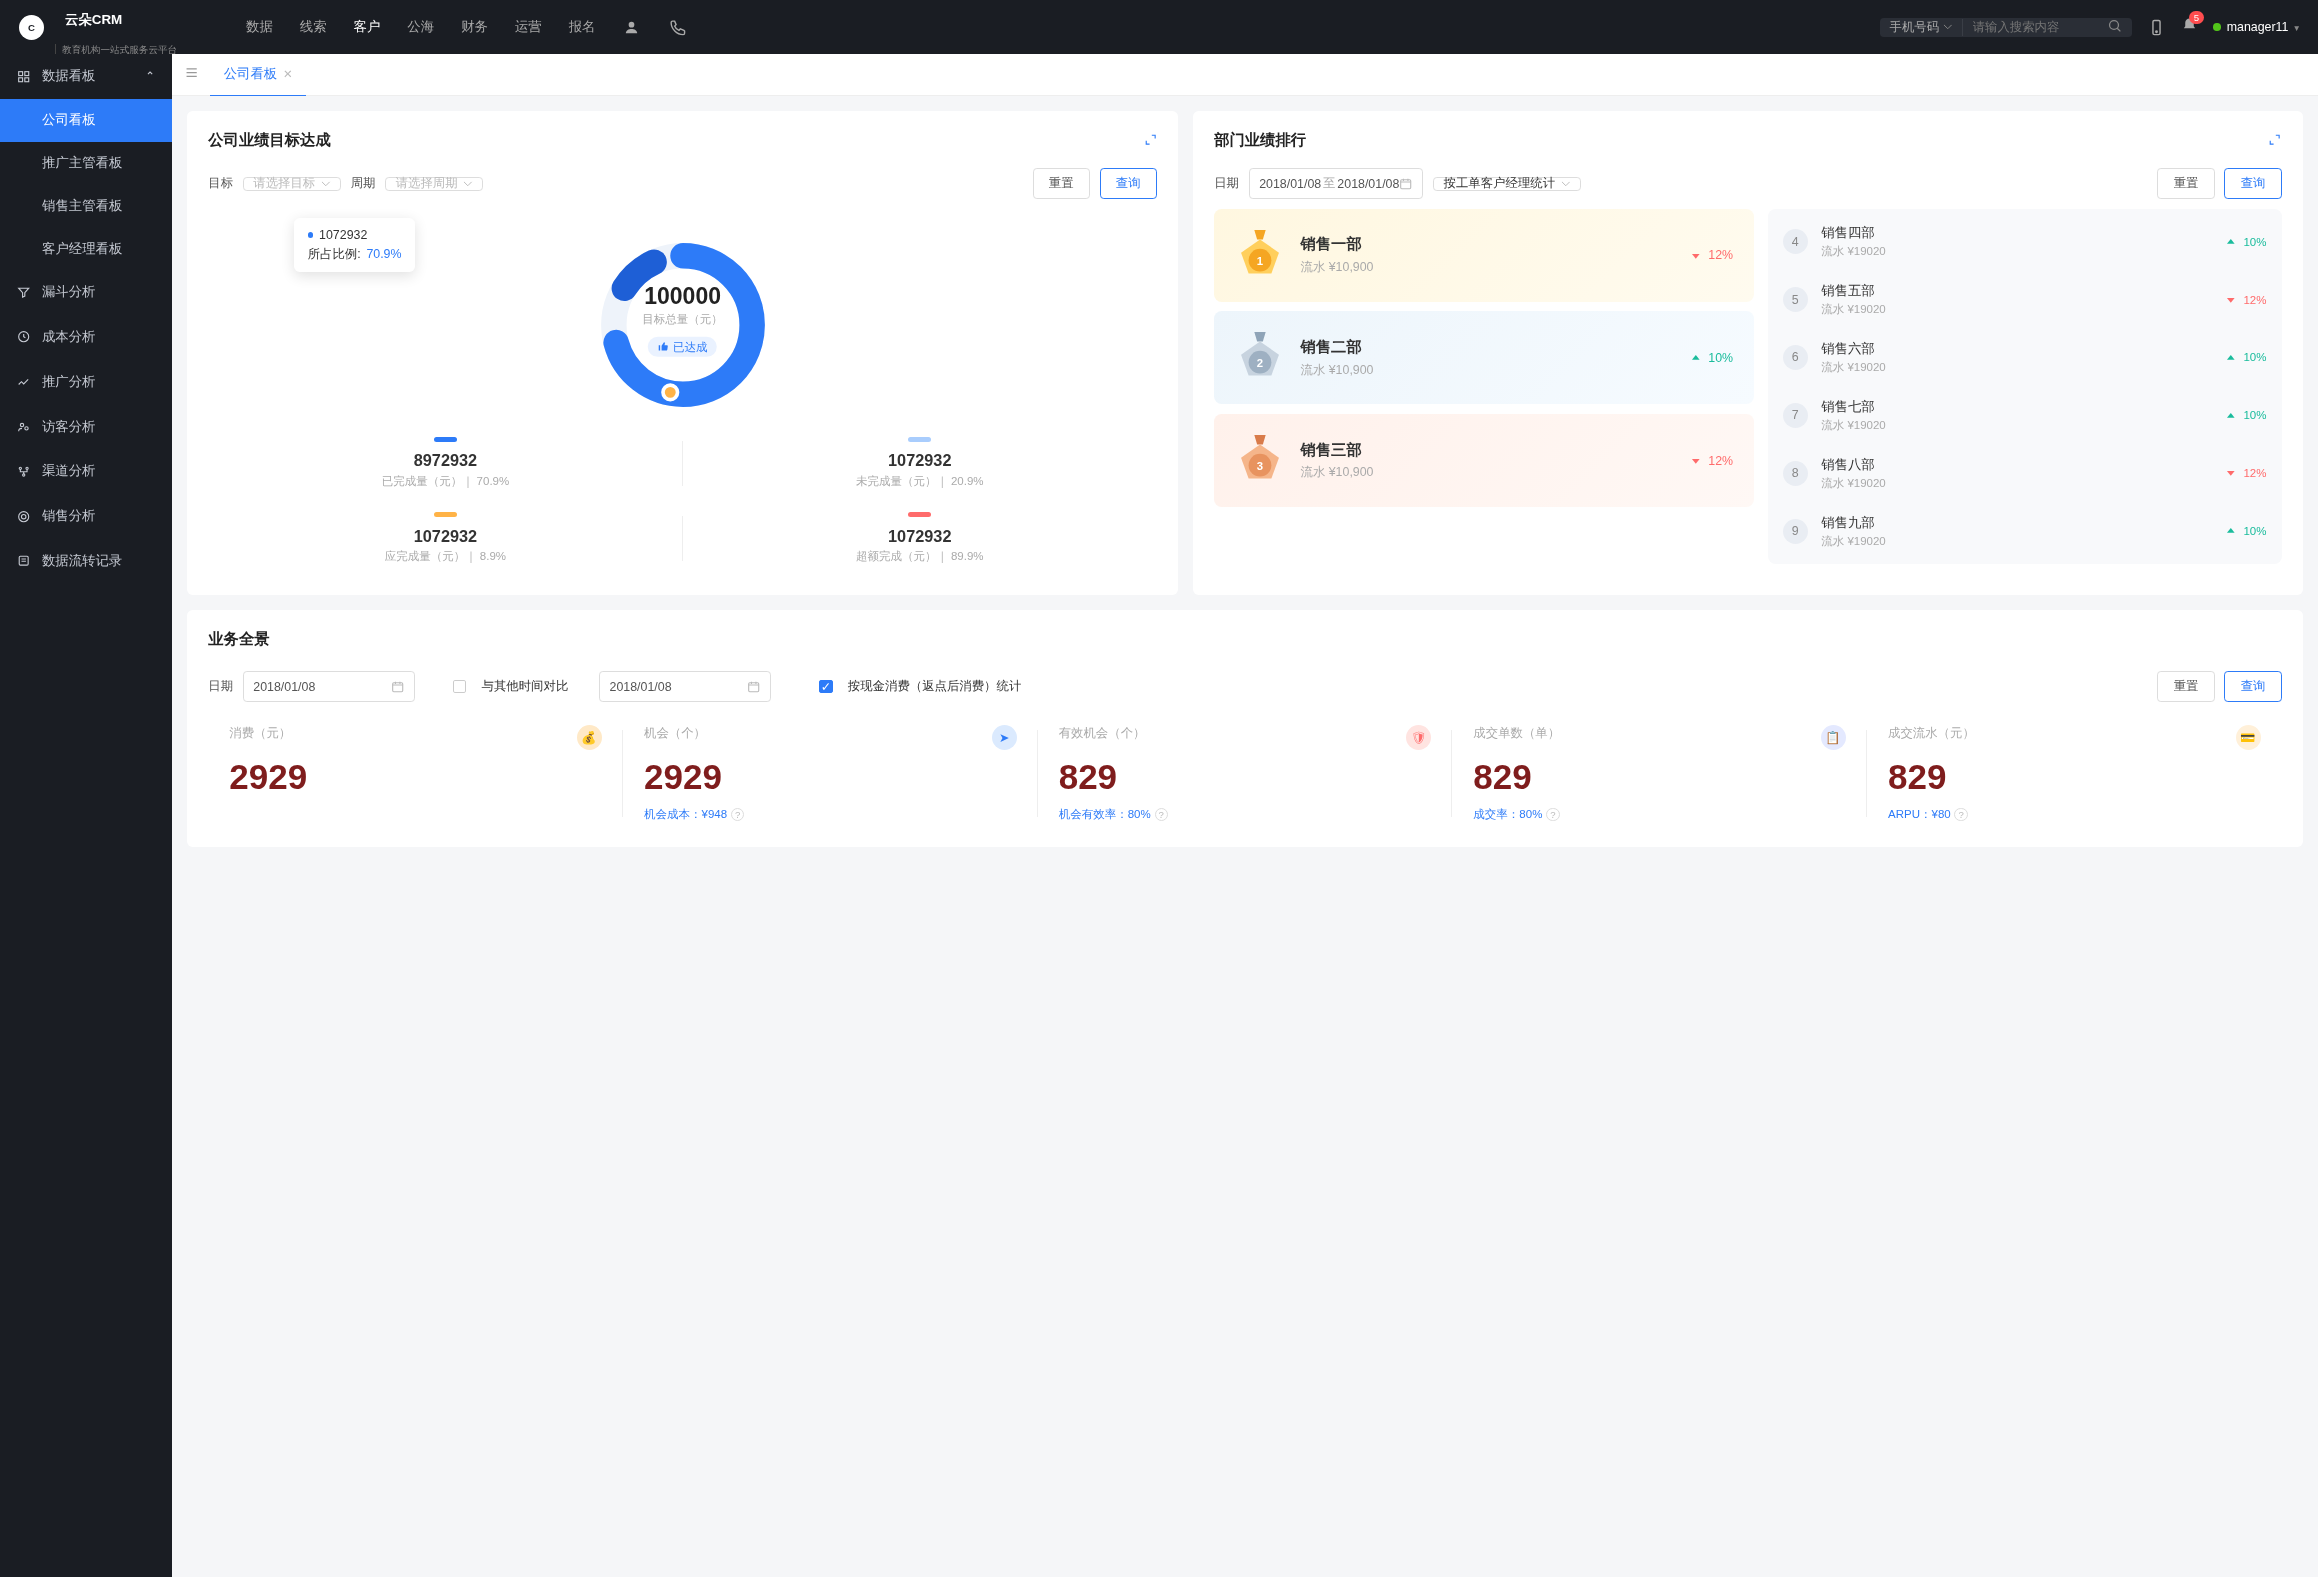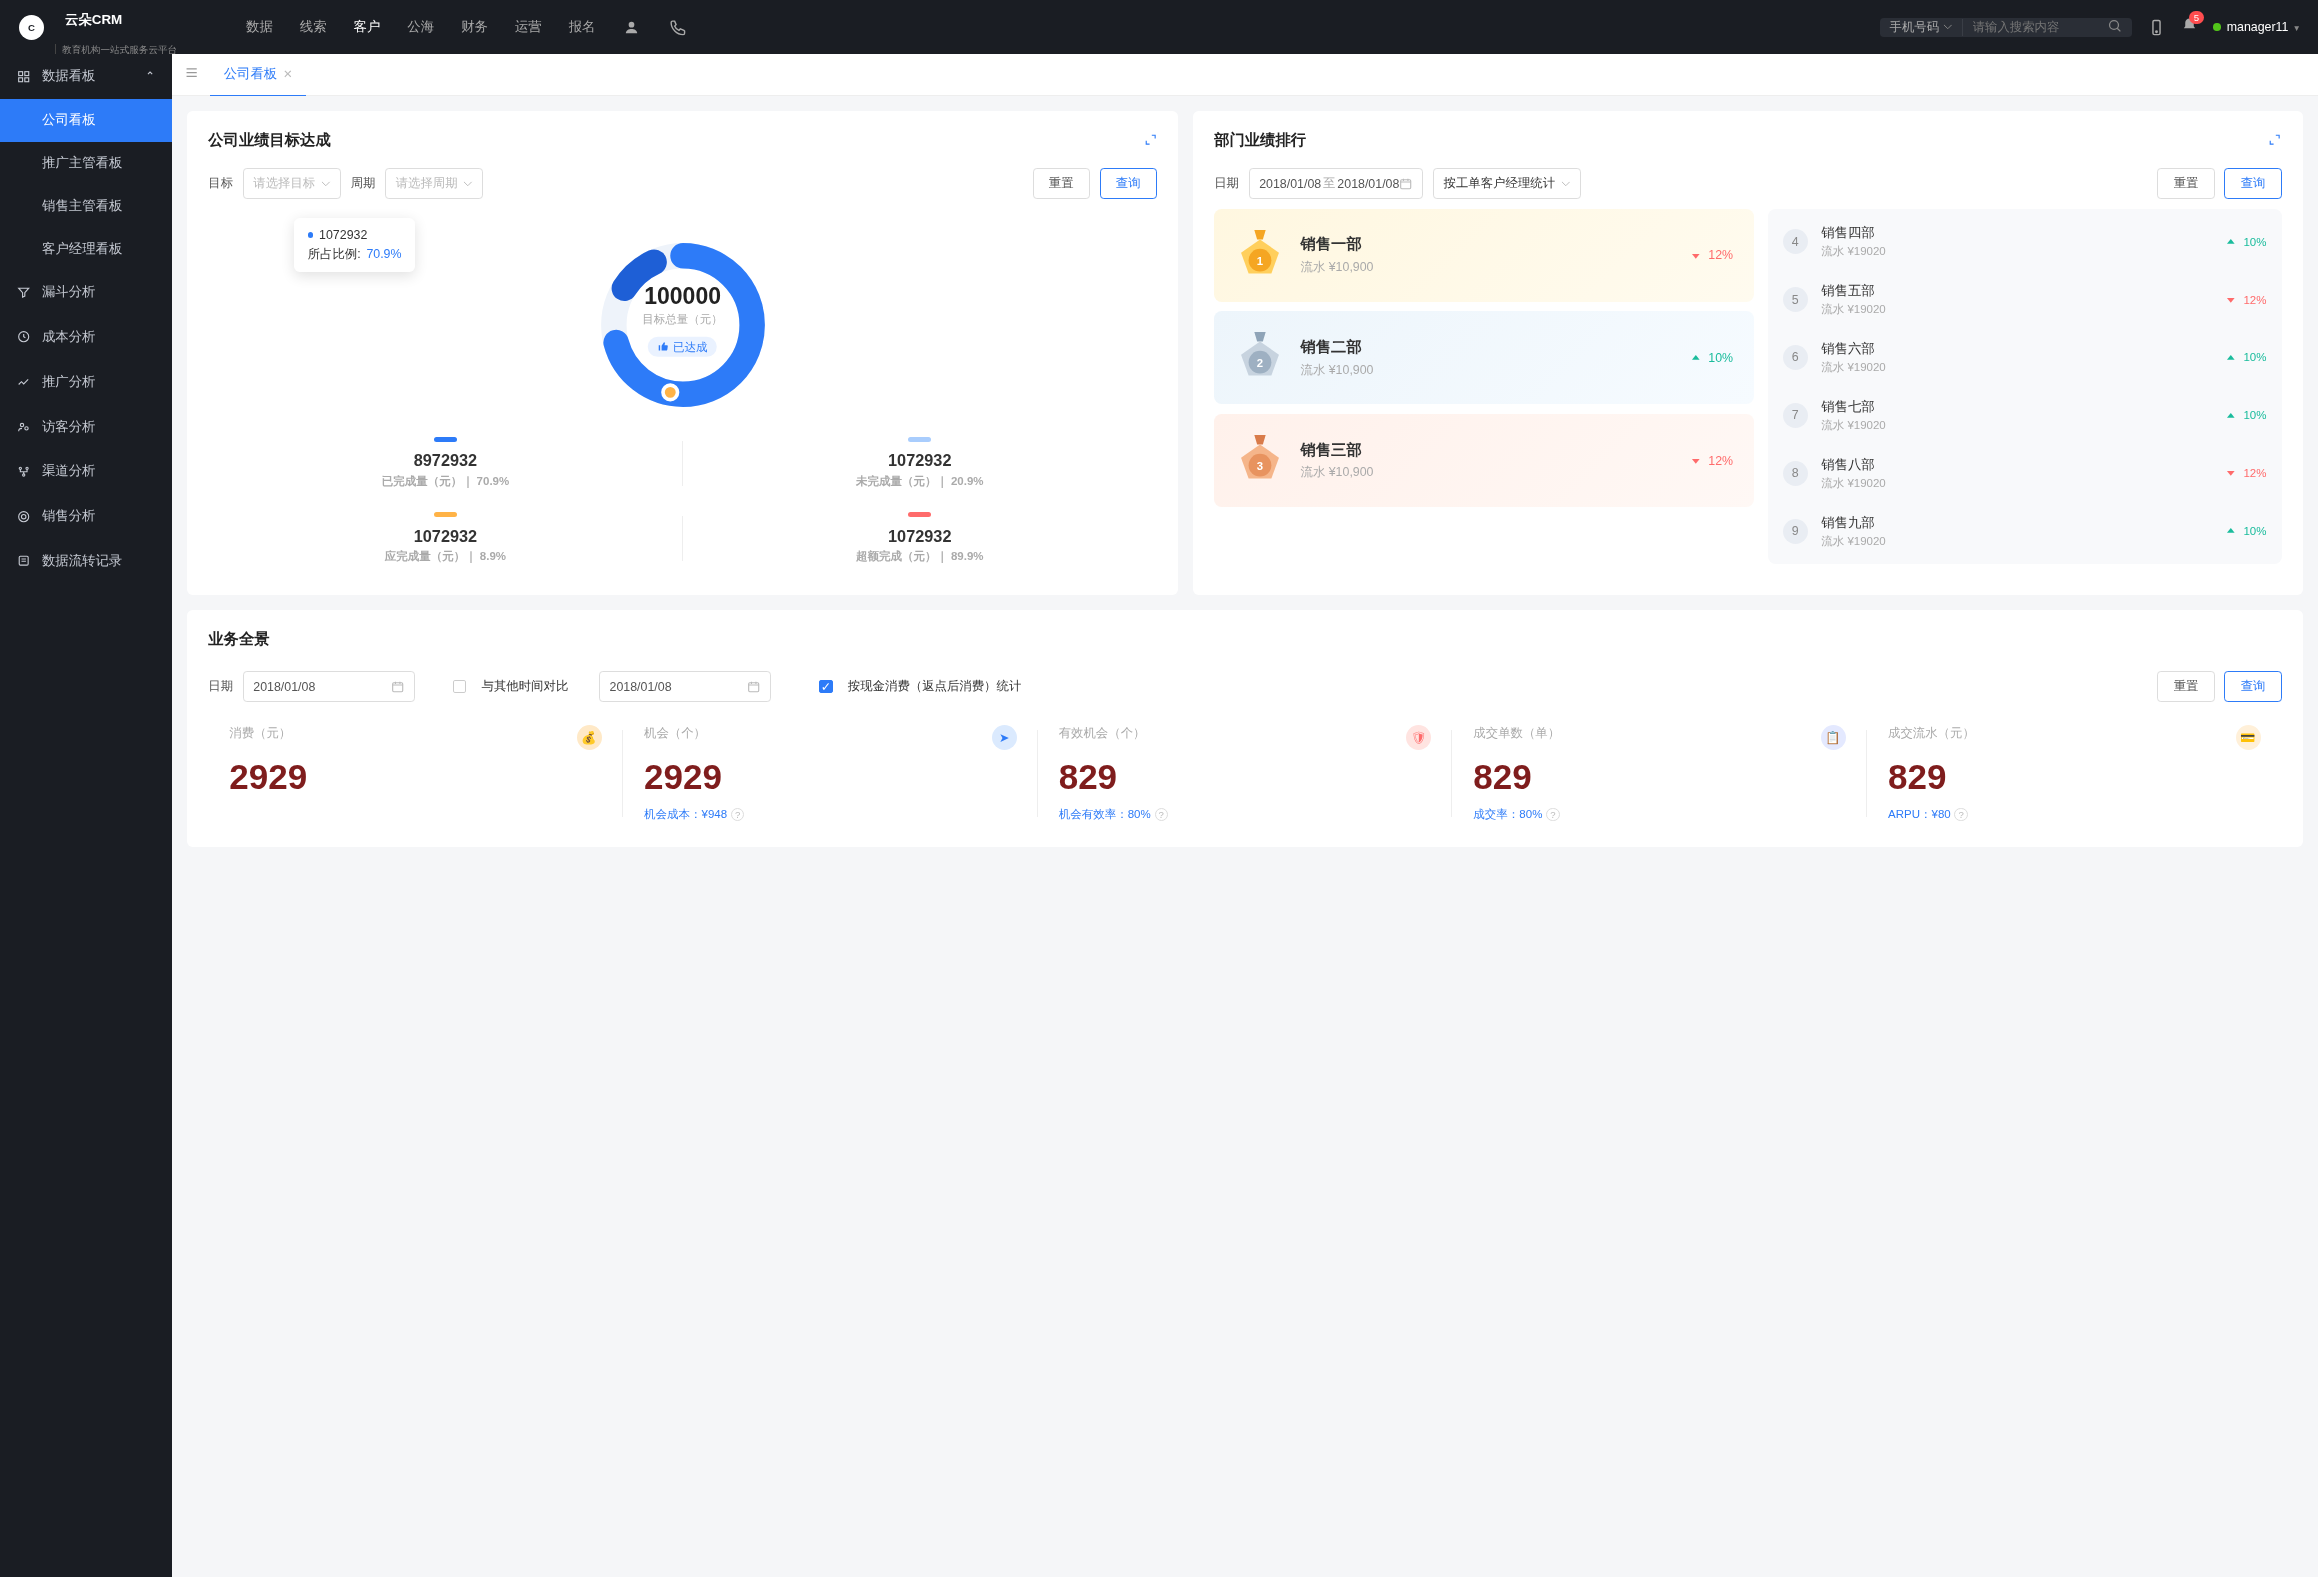--- a/index.html
+++ b/index.html
@@ -47,21 +47,21 @@
 
 .main { padding: 15.3px; display: grid; grid-template-columns: 1fr 1.12fr; gap: 15.3px; }
 .card { background: #fff; border-radius: 5.7px; padding: 19px 21px; }
 .card.full { grid-column: 1 / -1; }
 .card-head { display: flex; align-items: center; justify-content: space-between; margin-bottom: 17px; }
 .card-title { font-size: 15.3px; font-weight: 600; color: #222; }
 .expand-ico { color:#2d7bf8; cursor:pointer;}
 
 .filter-row { display: flex; align-items: center; gap: 9.6px; margin-bottom: 9.6px; font-size:12.4px;}
 .flab { color: #555; }
-.sel { height: 31px; border: 1px solid #ddd; border-radius: 3.8px; padding: 0 9.6px; color: #bbb; display: inline-flex; align-items: center; min-width: 96px; justify-content: space-between; cursor:pointer;}
+.sel { height: 14px; border: 1px solid #ddd; border-radius: 3.8px; padding: 0 9.6px; color: #bbb; display: inline-flex; align-items: center; min-width: 96px; justify-content: space-between; cursor:pointer;}
 .sel .dv { color:#333;}
 .sel svg { color:#bbb; margin-left:5.7px;}
 .spacer { flex: 1; }
 .btn { height: 31px; padding: 0 15.3px; border-radius: 3.8px; border: 1px solid #ddd; background: #fff; cursor: pointer; font-size:12.4px; color:#555;}
 .btn.primary { border-color: #2d7bf8; color: #2d7bf8; }
 .sep { color:#aaa; margin:0 1.9px;}
 
 
 .donut-wrap { position: relative; display: flex; justify-content: center; padding: 25px 0 9.6px; }
 .tooltip { position: absolute; left: 86px; top: 9.6px; background: #fff; border-radius: 5.7px; box-shadow: 0 3.8px 13.4px rgba(0,0,0,.12); padding: 9.6px 13.4px; font-size: 12.4px; }
@@ -75,21 +75,21 @@
 
 .metrics { display: grid; grid-template-columns: 1fr 1fr; text-align: center; }
 .metric { padding: 11.5px 0; position:relative;}
 .metric:nth-child(1)::after, .metric:nth-child(3)::after { content:""; position:absolute; right:0; top:20%; height:60%; width:1px; background:#eee;}
 .metric .bar { width: 23px; height: 4.8px; border-radius: 2.9px; margin: 0 auto 9.6px; }
 .bar.blue { background: #2d7bf8; }
 .bar.lightblue { background: #a9cdfd; }
 .bar.orange { background: #ffb347; }
 .bar.red { background: #ff6b6b; }
 .metric .val { font-size: 16.3px; font-weight: 600; color: #333; }
-.metric .desc { font-size: 11.5px; color: #aaa; margin-top: 3.8px; font-weight: bold; }
+.metric .desc { font-size: 11.5px; color: #aaa; margin-top: 3.8px; }
 
 
 .rankbox { display: flex; gap: 13.4px; margin-top:5.7px;}
 .rank-top { flex: 1.05; display: flex; flex-direction: column; gap: 9.6px; }
 .rank-card { border-radius: 7.6px; padding: 19px 21px; display: flex; align-items: center; gap: 15.3px; position:relative;}
 .rank-card.r1 { background: linear-gradient(135deg,#fff7e0,#fffbef); }
 .rank-card.r2 { background: linear-gradient(135deg,#edf5fb,#f6fbff); }
 .rank-card.r3 { background: linear-gradient(135deg,#fff1eb,#fff8f5); }
 .medal { width: 50px; height: 55px; display:flex; align-items:center; justify-content:center;}
 .rank-card .info .name { font-size: 15.3px; font-weight: 600; }

